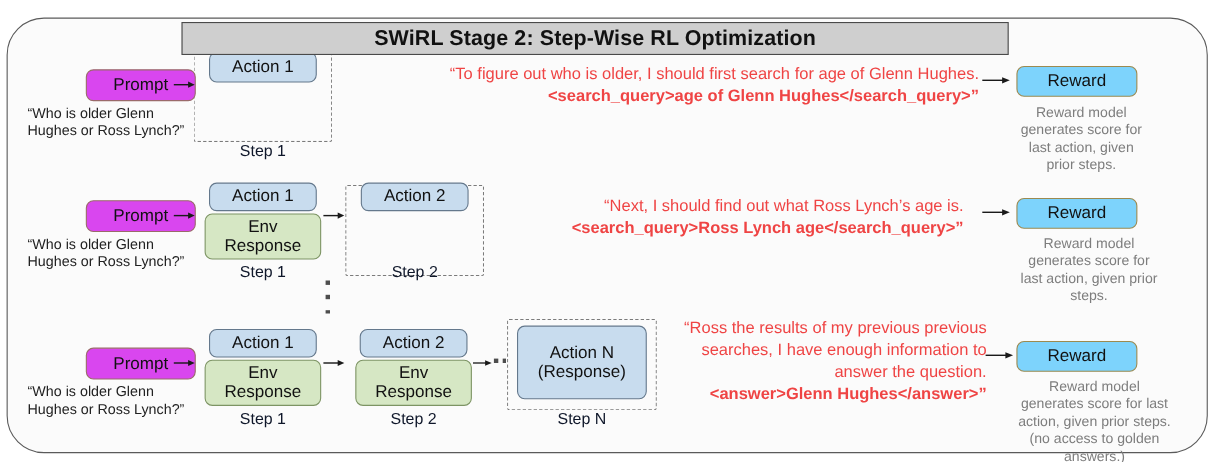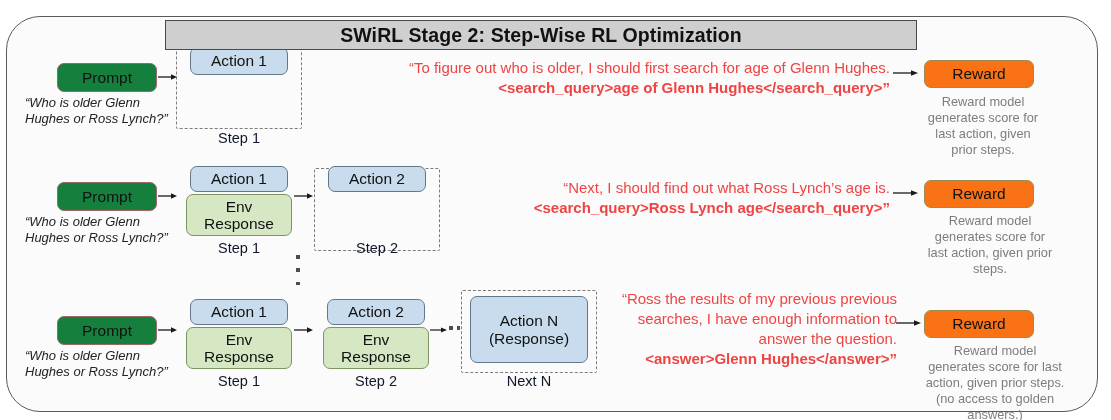--- a/index.html
+++ b/index.html
@@ -60,33 +60,34 @@
     display: flex;
     align-items: center;
     justify-content: center;
     text-align: center;
     border-radius: 7px;
     font-size: 15.5px;
     color: #111111;
     line-height: 1.12;
   }
   .node.prompt {
-    background: #15803d;
+    background: #d946ef;
     border: 1.3px solid #9a6a6a;
+    margin-left: 21px;
   }
   .node.action {
     background: #c8dcee;
     border: 1.3px solid #64788c;
   }
   .node.env {
     background: #d6e7c4;
     border: 1.3px solid #7d9464;
   }
   .node.reward {
-    background: #f97316;
+    background: #7dd3fc;
     border: 1.3px solid #9c8a50;
   }
 
   
   .step-box {
     position: absolute;
     box-sizing: border-box;
     border: 1.4px dashed #7b7b7b;
     border-radius: 2px;
   }
@@ -99,21 +100,20 @@
     white-space: nowrap;
   }
   
   .prompt-caption {
     position: absolute;
     font-size: 13px;
     color: #222222;
     line-height: 1.22;
     text-align: left;
     white-space: pre-line;
-    font-style: italic;
   }
   
   .utterance {
     position: absolute;
     font-size: 15px;
     color: #ef4444;
     line-height: 1.33;
     text-align: right;
   }
   .utterance .bold {
@@ -247,21 +247,21 @@
     </svg>
   </div>
 
   <div class="arrow" style="left:294px; top:191px; width:20px;">
     <svg width="20" height="10" viewBox="0 0 20 10">
       <line x1="0" y1="5" x2="14" y2="5" stroke="#1a1a1a" stroke-width="1.3"></line>
       <polygon points="19,5 13,2.2 13,7.8" fill="#1a1a1a"></polygon>
     </svg>
   </div>
 
-  <div class="utterance" style="left:450px; top:178px; width:440px;">
+  <div class="utterance" style="left:436px; top:178px; width:440px;">
     <div>“Next, I should find out what Ross Lynch’s age is.</div>
     <div class="bold">&lt;search_query&gt;Ross Lynch age&lt;/search_query&gt;”</div>
   </div>
 
   <div class="arrow" style="left:893px; top:188px; width:26px;">
     <svg width="26" height="10" viewBox="0 0 26 10">
       <line x1="0" y1="5" x2="19" y2="5" stroke="#1a1a1a" stroke-width="1.3"></line>
       <polygon points="25,5 18,2.2 18,7.8" fill="#1a1a1a"></polygon>
     </svg>
   </div>
@@ -307,21 +307,21 @@
 Response</span>
   </div>
 
   <div class="step-label" style="left:313px; top:373px; width:126px;">Step 2</div>
 
   <div class="node action" style="left:470px; top:296px; width:118px; height:67px; white-space:pre-line;">
     <span>Action N
 (Response)</span>
   </div>
 
-  <div class="step-label" style="left:461px; top:373px; width:136px;">Next N</div>
+  <div class="step-label" style="left:461px; top:373px; width:136px;">Step N</div>
 
   <div class="arrow" style="left:158px; top:325px; width:20px;">
     <svg width="20" height="10" viewBox="0 0 20 10">
       <line x1="0" y1="5" x2="14" y2="5" stroke="#1a1a1a" stroke-width="1.3"></line>
       <polygon points="19,5 13,2.2 13,7.8" fill="#1a1a1a"></polygon>
     </svg>
   </div>
 
   <div class="arrow" style="left:294px; top:325px; width:20px;">
     <svg width="20" height="10" viewBox="0 0 20 10">

